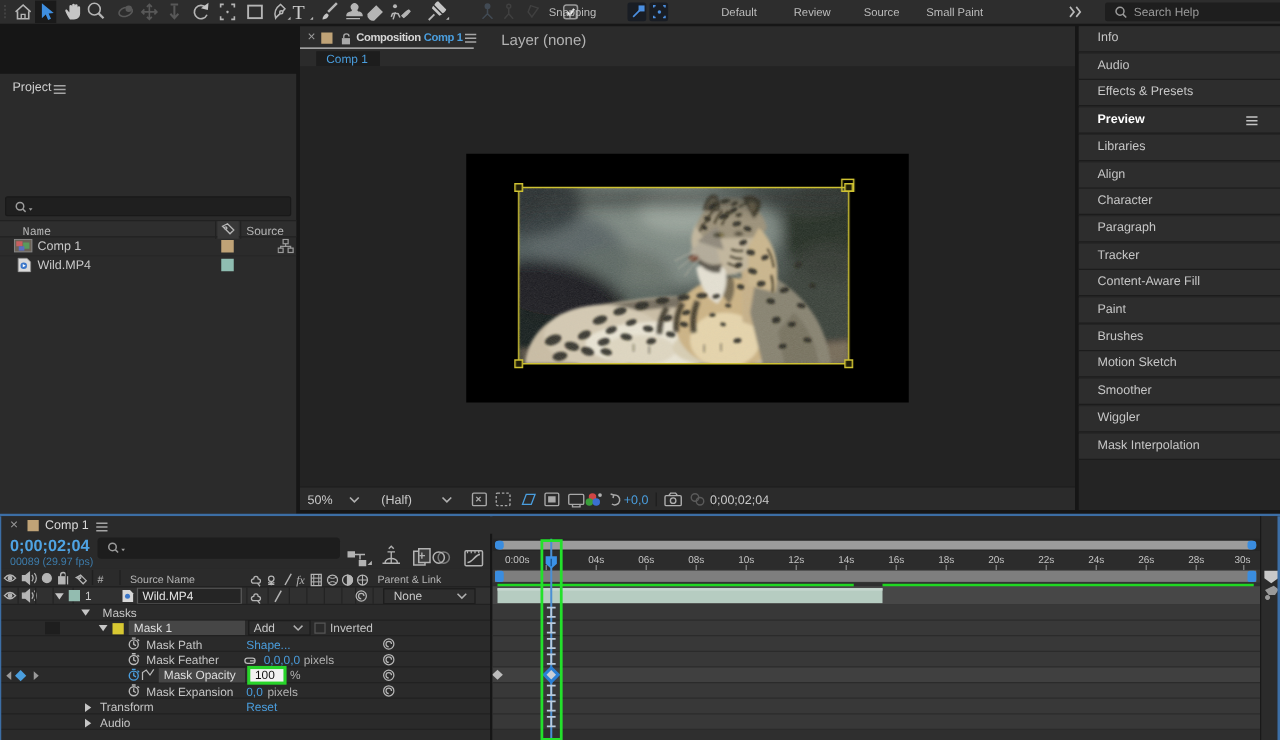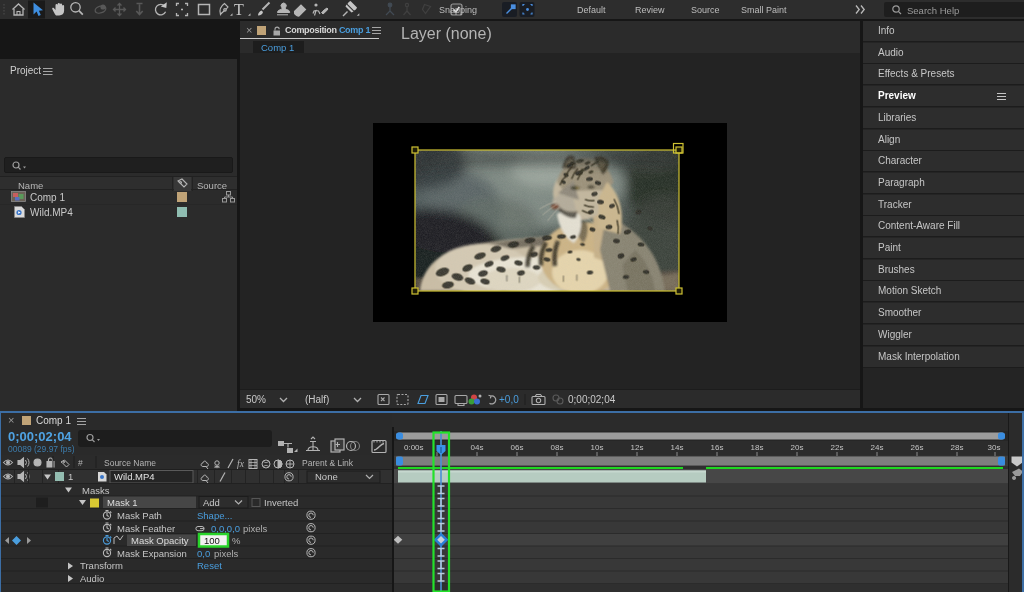--- a/index.html
+++ b/index.html
@@ -134,21 +134,21 @@
 
     <div class="abs" style="left:4px;top:98px;width:229px;height:16px;background:#1f1f1f;border:1px solid #191919;border-radius:2px;">
       <svg width="24" height="14" style="position:absolute;left:4px;top:1px">
         <circle cx="7" cy="6" r="3" fill="none" stroke="#9b9b9b" stroke-width="1.2"></circle>
         <line x1="9.2" y1="8.2" x2="11.5" y2="10.5" stroke="#9b9b9b" stroke-width="1.2"></line>
         <path d="M14 7.5 l3 0 -1.5 2 z" fill="#9b9b9b"></path>
       </svg>
     </div>
 
     <div class="abs" style="left:0;top:117px;width:237px;height:14px;background:#2e2e2e;border-top:1px solid #212121;border-bottom:1px solid #212121;">
-      <span class="abs" style="left:18px;top:2.5px;font-size:9.5px;color:#b5b5b5;">Name</span>
+      <span class="abs" style="left:18px;top:2.5px;font-size:9.5px;color:#b5b5b5;font-family:Liberation Mono, monospace;">Name</span>
       <div class="abs" style="left:172px;top:0;width:1px;height:14px;background:#222;"></div>
       <div class="abs" style="left:174px;top:0;width:17px;height:14px;background:#383838;">
         <svg width="17" height="14">
             <path d="M4 4 l4-2 5 5 -3 3 -5-5 z M6.5 4.5 a0.9 0.9 0 1 0 0.1 0" fill="none" stroke="#b5b5b5" stroke-width="1.1"></path>
           </svg>
       </div>
       <div class="abs" style="left:192px;top:0;width:1px;height:14px;background:#222;"></div>
       <span class="abs" style="left:197px;top:2.5px;font-size:9.5px;color:#b5b5b5;">Source</span>
     </div>
 
@@ -210,21 +210,21 @@
     <div class="abs" style="left:17px;top:4.5px;width:9px;height:9px;background:#c0a377;"></div>
     <svg class="abs" width="12" height="12" style="left:31px;top:3.5px">
       <rect x="2.5" y="5.5" width="6.5" height="5" fill="#a8a8a8"></rect>
       <path d="M4 5.5 V4.2 a2.1 2.1 0 0 1 4.2 0" fill="none" stroke="#a8a8a8" stroke-width="1.1"></path>
     </svg>
     <div class="abs" style="left:45px;top:4px;font-size:9px;font-weight:bold;letter-spacing:-0.3px;color:#d6d6d6;">Composition <span class="blue">Comp 1</span></div>
     <svg class="abs" width="12" height="10" style="left:131px;top:5px">
       <path d="M1 1.5 h9 M1 4.5 h9 M1 7.5 h9" stroke="#a5a5a5" stroke-width="1.2"></path>
     </svg>
     <div class="abs" style="left:0;top:16.5px;width:139px;height:1.5px;background:#c9c9c9;"></div>
-    <div class="abs" style="left:161px;top:4px;font-size:16px;color:#b3b3b3;">Layer (none)</div>
+    <div class="abs" style="left:161px;top:4px;font-size:12px;color:#b3b3b3;">Layer (none)</div>
 
     <div class="abs" style="left:13px;top:20px;width:51px;height:12px;background:#1d1d1d;">
       <span class="abs" style="left:8px;top:1px;font-size:9.5px;color:#4a9ede;">Comp 1</span>
     </div>
 
     <div class="abs" style="left:0;top:32px;width:620px;height:336px;background:#232323;">
       <div class="abs" style="left:133px;top:70px;width:354px;height:199px;background:#000;"></div>
       <svg class="abs" width="264" height="141" style="left:175px;top:97px" viewBox="0 0 528 282" preserveAspectRatio="none">
         <defs>
           <filter id="b10" x="-30%" y="-30%" width="160%" height="160%">

